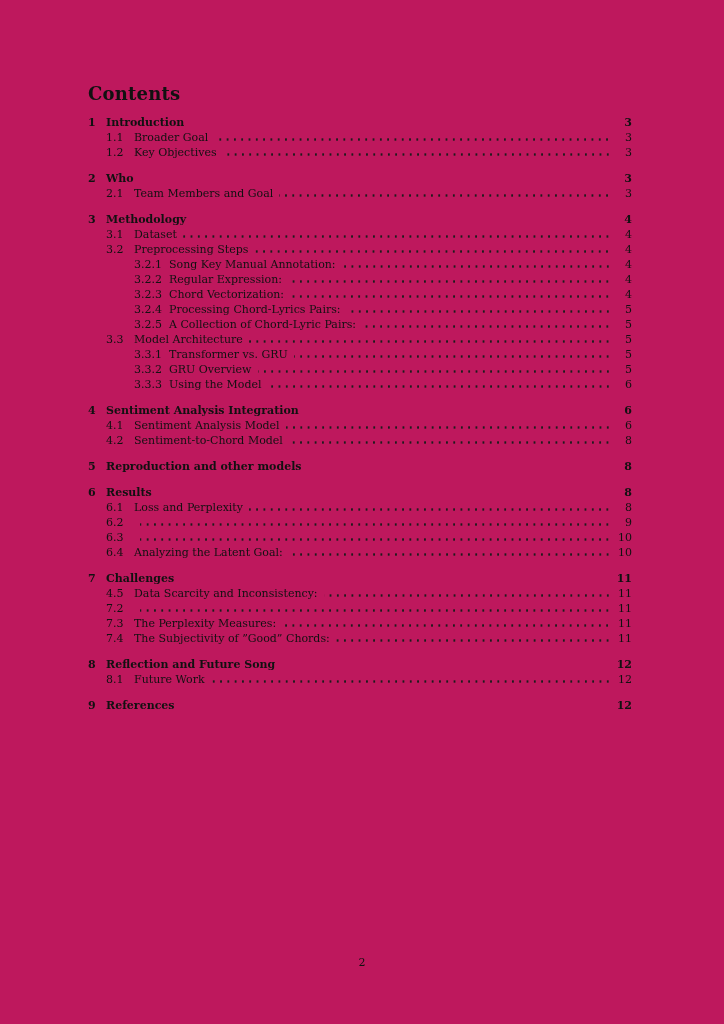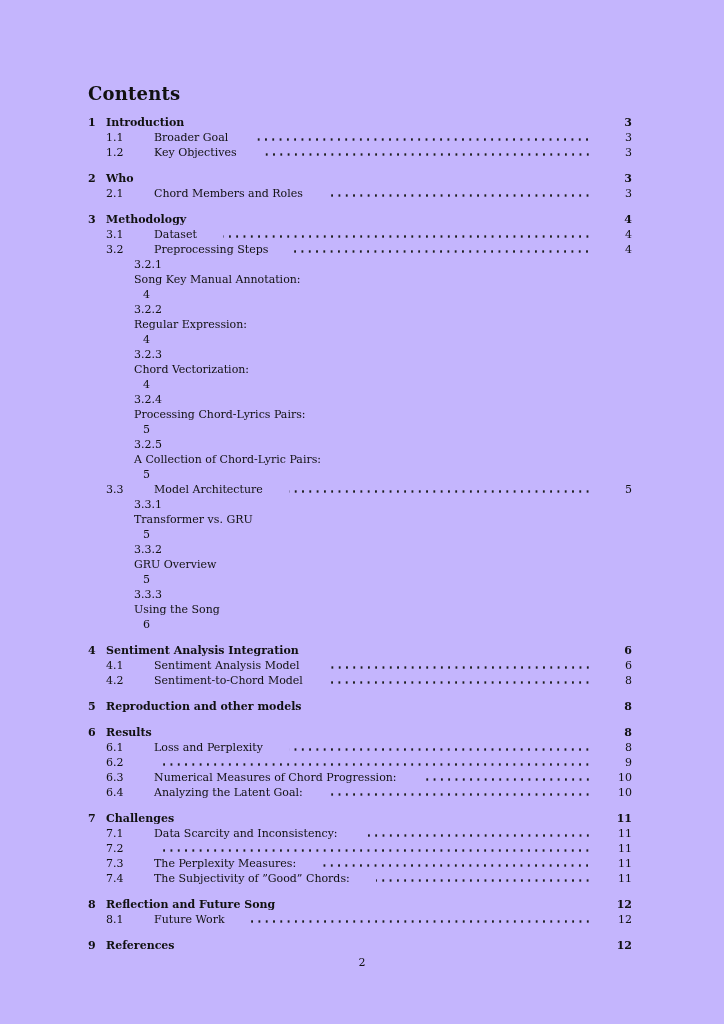--- a/index.html
+++ b/index.html
@@ -4,21 +4,21 @@
 <style>
   html, body {
     margin: 0;
     padding: 0;
     background: #ffffff;
   }
   #page {
     position: relative;
     width: 724px;
     height: 1024px;
-    background: #c4b5fd;
+    background: #be185d;
     font-family: "DejaVu Serif", "Liberation Serif", serif;
     color: #111111;
     overflow: hidden;
   }
   #content {
     position: absolute;
     left: 88px;
     top: 83px;
     width: 544px;
   }
@@ -60,24 +60,24 @@
     text-align: right;
   }
   
   .toc-row.lvl1 {
     font-weight: bold;
     margin-top: 11px;
   }
   .toc-row.lvl1 .num { width: 18px; }
   .toc-row.lvl1 .leader { background: none; }
   
-  .toc-row.lvl2 { padding-left: 18px; gap: 20px; }
+  .toc-row.lvl2 { padding-left: 18px; }
   .toc-row.lvl2 .num { width: 28px; }
   
-  .toc-row.lvl3 { padding-left: 46px; flex-direction: column; }
+  .toc-row.lvl3 { padding-left: 46px; }
   .toc-row.lvl3 .num { width: 35px; }
 
   #footer {
     position: absolute;
     left: 0;
     top: 956px;
     width: 100%;
     text-align: center;
     font-size: 11px;
     color: #111111;
@@ -109,21 +109,21 @@
     <span class="page">3</span>
   </div>
         <div class="toc-row lvl1">
     <span class="num">2</span>
     <span class="title">Who</span>
     <span class="leader"></span>
     <span class="page">3</span>
   </div>
         <div class="toc-row lvl2">
     <span class="num">2.1</span>
-    <span class="title">Chord Members and Roles</span>
+    <span class="title">Team Members and Goal</span>
     <span class="leader"></span>
     <span class="page">3</span>
   </div>
         <div class="toc-row lvl1">
     <span class="num">3</span>
     <span class="title">Methodology</span>
     <span class="leader"></span>
     <span class="page">4</span>
   </div>
         <div class="toc-row lvl2">
@@ -181,21 +181,21 @@
     <span class="page">5</span>
   </div>
         <div class="toc-row lvl3">
     <span class="num">3.3.2</span>
     <span class="title">GRU Overview</span>
     <span class="leader"></span>
     <span class="page">5</span>
   </div>
         <div class="toc-row lvl3">
     <span class="num">3.3.3</span>
-    <span class="title">Using the Song</span>
+    <span class="title">Using the Model</span>
     <span class="leader"></span>
     <span class="page">6</span>
   </div>
         <div class="toc-row lvl1">
     <span class="num">4</span>
     <span class="title">Sentiment Analysis Integration</span>
     <span class="leader"></span>
     <span class="page">6</span>
   </div>
         <div class="toc-row lvl2">
@@ -228,38 +228,37 @@
     <span class="leader"></span>
     <span class="page">8</span>
   </div>
         <div class="toc-row lvl2">
     <span class="num">6.2</span>
     <span class="leader"></span>
     <span class="page">9</span>
   </div>
         <div class="toc-row lvl2">
     <span class="num">6.3</span>
-    <span class="title">Numerical Measures of Chord Progression:</span>
     <span class="leader"></span>
     <span class="page">10</span>
   </div>
         <div class="toc-row lvl2">
     <span class="num">6.4</span>
     <span class="title">Analyzing the Latent Goal:</span>
     <span class="leader"></span>
     <span class="page">10</span>
   </div>
         <div class="toc-row lvl1">
     <span class="num">7</span>
     <span class="title">Challenges</span>
     <span class="leader"></span>
     <span class="page">11</span>
   </div>
         <div class="toc-row lvl2">
-    <span class="num">7.1</span>
+    <span class="num">4.5</span>
     <span class="title">Data Scarcity and Inconsistency:</span>
     <span class="leader"></span>
     <span class="page">11</span>
   </div>
         <div class="toc-row lvl2">
     <span class="num">7.2</span>
     <span class="leader"></span>
     <span class="page">11</span>
   </div>
         <div class="toc-row lvl2">

